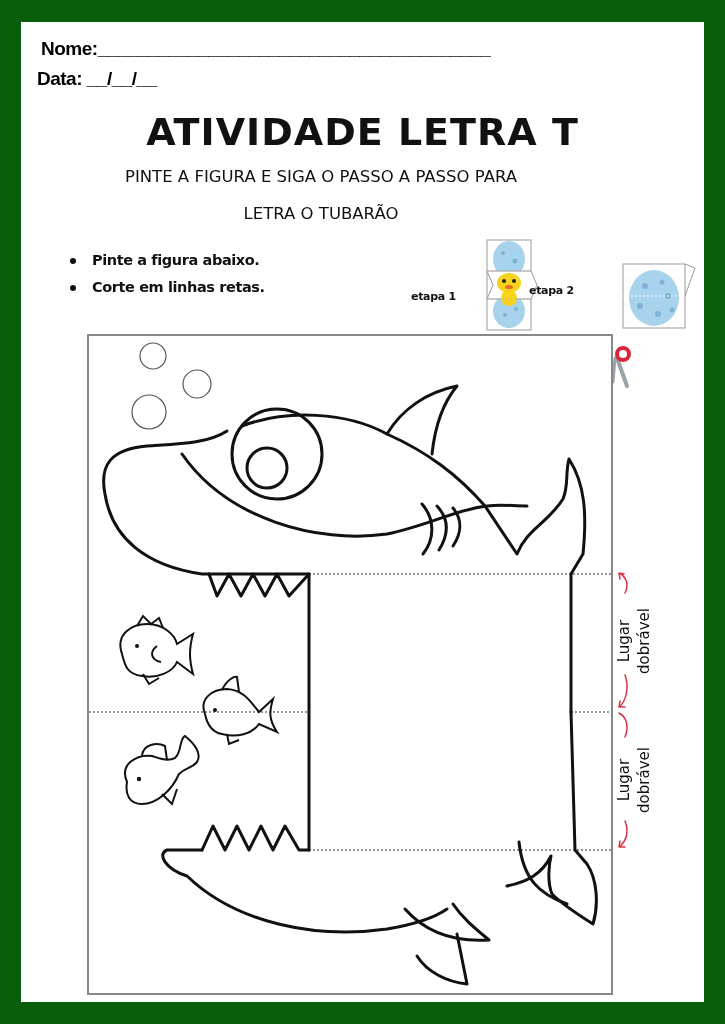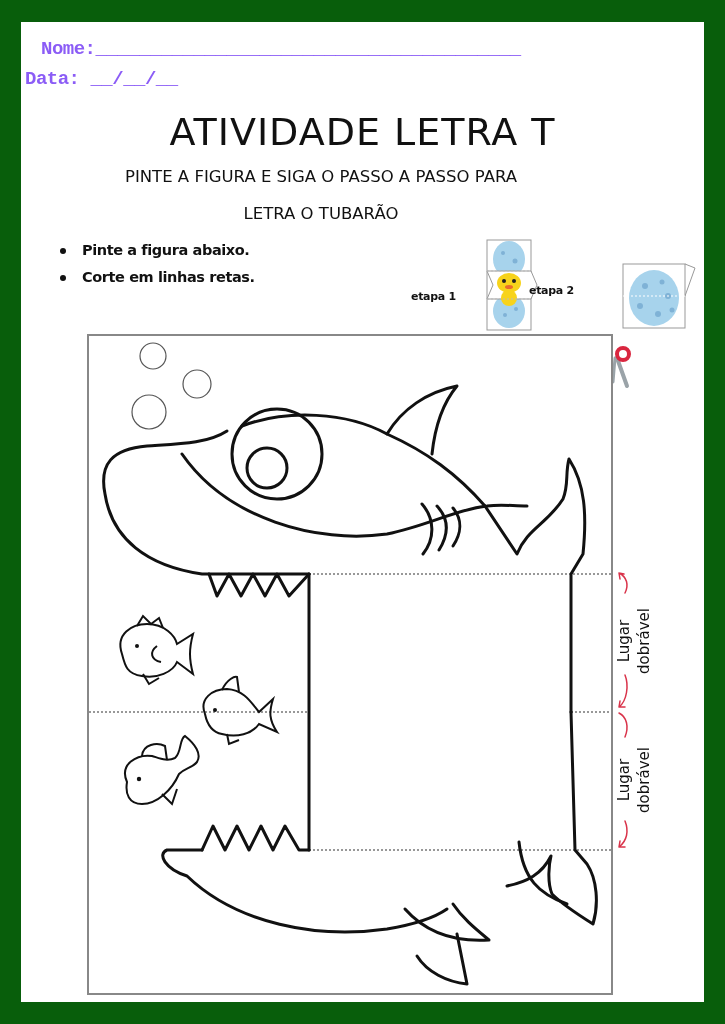--- a/index.html
+++ b/index.html
@@ -1,36 +1,36 @@
 <!DOCTYPE html>
 <html><head>
 <meta charset="utf-8">
 <style>
   html, body { margin: 0; padding: 0; }
   body { width: 725px; height: 1024px; background: #085e0b; position: relative; overflow: hidden; font-family: "DejaVu Sans", sans-serif; }
   .page { position: absolute; left: 21px; top: 22px; width: 683px; height: 980px; background: #ffffff; }
   .abs { position: absolute; }
-  .hdr { font-family: Liberation Mono, monospace; font-weight: bold; font-size: 19px; color: #8b5cf6; letter-spacing: -0.5px; white-space: nowrap; }
-  .title { font-family: "DejaVu Sans", sans-serif; font-size: 38px; color: #111; letter-spacing: 1px; white-space: nowrap; width: 683px; text-align: center; }
+  .hdr { font-family: Liberation Sans, sans-serif; font-weight: bold; font-size: 19px; color: #000000; letter-spacing: -0.5px; white-space: nowrap; }
+  .title { font-family: "DejaVu Sans", sans-serif; font-size: 38px; color: #111; letter-spacing: 1px; white-space: nowrap; width: 683px; text-align: center; font-weight: bold; }
   .sub { font-family: "DejaVu Sans", sans-serif; font-size: 16.5px; color: #111; white-space: nowrap; width: 600px; text-align: center; }
-  .inst { list-style: none; margin: 8px; padding: 0; }
+  .inst { list-style: none; margin: 18px; padding: 0; }
   .inst li { font-family: "DejaVu Sans", sans-serif; font-weight: bold; font-size: 14.5px; color: #111; line-height: 27px; position: relative; padding-left: 33px; letter-spacing: -0.4px; }
   .inst li::before { content: ""; position: absolute; left: 11px; top: 11px; width: 6px; height: 6px; border-radius: 50%; background: #111; }
   .step-label { font-family: "DejaVu Sans", sans-serif; font-weight: bold; font-size: 11px; color: #111; white-space: nowrap; letter-spacing: -0.3px; }
   .side-label { font-family: "DejaVu Sans", sans-serif; font-size: 15px; color: #111; text-align: center; line-height: 20px; transform: rotate(-90deg); transform-origin: center center; white-space: nowrap; }
 </style>
 </head>
 <body>
 
 <div class="page">
 
   <div class="abs hdr" style="left:20px; top:16px;">
     <span>Nome:</span><span>_______________________________________</span>
   </div>
-  <div class="abs hdr" style="left:4px; top:46px;text-align:center;">
+  <div class="abs hdr" style="left:16px; top:46px;text-align:center;">
     <span>Data:</span>
     <span>__/__/__</span>
   </div>
 
   <div class="abs title" style="left:0; top:88px;">ATIVIDADE LETRA T</div>
   <div class="abs sub" style="left:0; top:145px;">PINTE A FIGURA E SIGA O PASSO A PASSO PARA</div>
   <div class="abs sub" style="left:0; top:182px;">LETRA O TUBARÃO</div>
 
   <ul class="abs inst" style="left:20px; top:207px; width:240px;">
     <li>Pinte a figura abaixo.</li>

